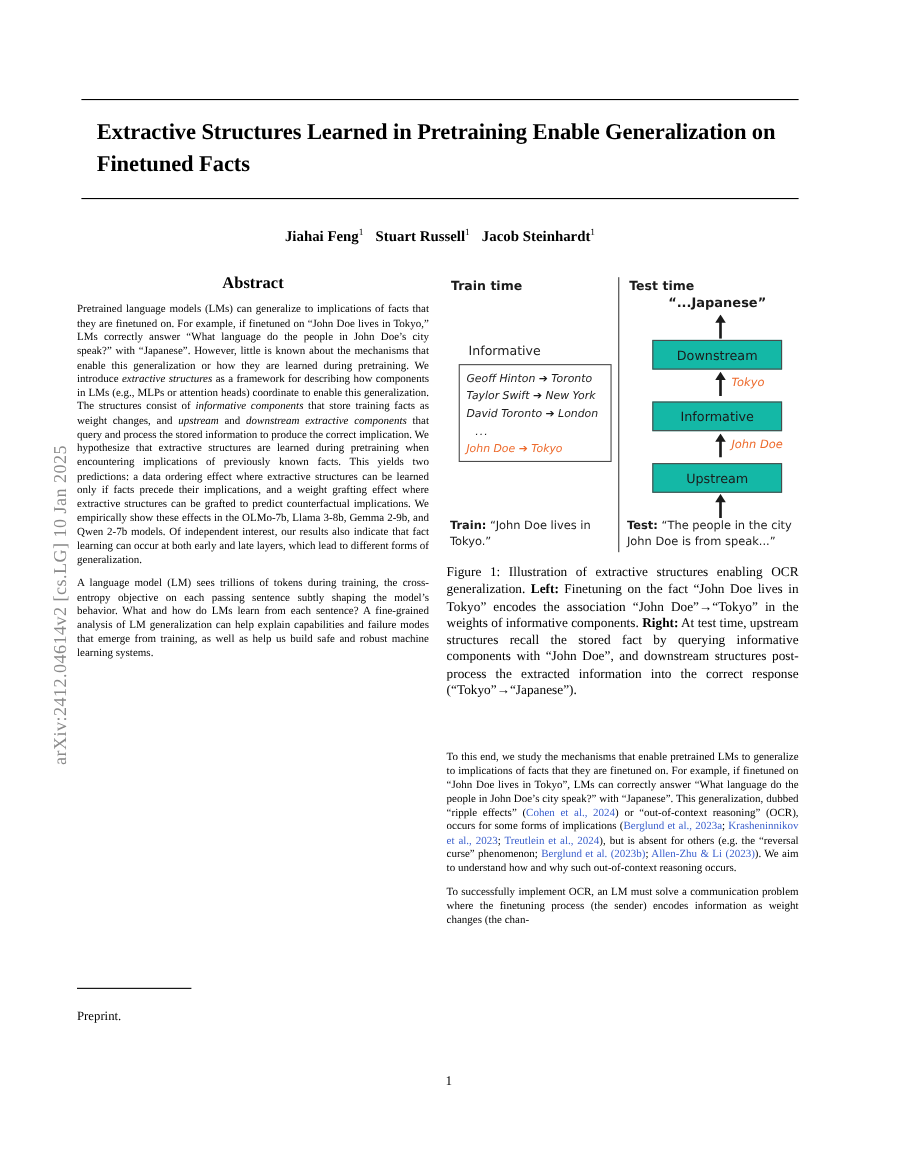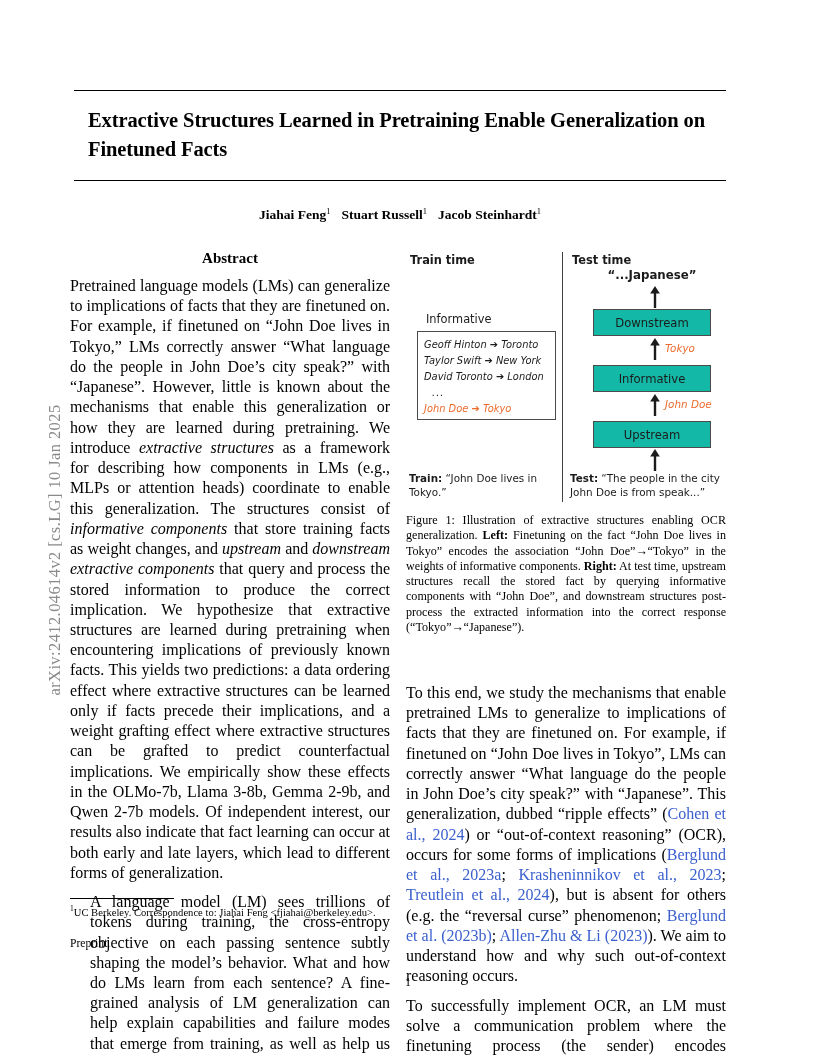--- a/index.html
+++ b/index.html
@@ -85,27 +85,27 @@
 
   .abstract-head {
     text-align: center;
     font-size: 15px;
     font-weight: bold;
     margin: 0 0 9px 0;
   }
 
   p.body {
     margin: 0 0 9px 0;
-    font-size: 16px;
+    font-size: 10px;
     line-height: 1.265;
     text-align: justify;
     -webkit-hyphens: none;
     hyphens: none;
   }
-  p.body.tight { margin-bottom: 0; margin-left: 20px; }
+  p.body.tight { margin-bottom: 0; }
 
   .sec-head {
     font-size: 15px;
     font-weight: bold;
     margin: 21px 0 9px 0;
   }
 
   em { font-style: italic; }
   .cite { color: #3a5fcd; }
 
@@ -301,21 +301,20 @@
 
   <div class="col-left">
     <div class="abstract-head">Abstract</div>
     <p class="body"><span>Pretrained language models (LMs) can generalize to implications of facts that they are finetuned on. For example, if finetuned on “John Doe lives in Tokyo,” LMs correctly answer “What language do the people in John Doe’s city speak?” with “Japanese”. However, little is known about the mechanisms that enable this generalization or how they are learned during pretraining. We introduce </span><em>extractive structures</em><span> as a framework for describing how components in LMs (e.g., MLPs or attention heads) coordinate to enable this generalization. The structures consist of </span><em>informative components</em><span> that store training facts as weight changes, and </span><em>upstream</em><span> and </span><em>downstream extractive components</em><span> that query and process the stored information to produce the correct implication. We hypothesize that extractive structures are learned during pretraining when encountering implications of previously known facts. This yields two predictions: a data ordering effect where extractive structures can be learned only if facts precede their implications, and a weight grafting effect where extractive structures can be grafted to predict counterfactual implications. We empirically show these effects in the OLMo-7b, Llama 3-8b, Gemma 2-9b, and Qwen 2-7b models. Of independent interest, our results also indicate that fact learning can occur at both early and late layers, which lead to different forms of generalization.</span></p>
 
     <p class="body tight">A language model (LM) sees trillions of tokens during training, the cross-entropy objective on each passing sentence subtly shaping the model’s behavior. What and how do LMs learn from each sentence? A fine-grained analysis of LM generalization can help explain capabilities and failure modes that emerge from training, as well as help us build safe and robust machine learning systems.</p>
   </div>
 
   <div class="footnote-wrap">
     <div class="footnote-rule"></div>
-    <p class="footnote"><sup>1</sup><span>UC Berkeley.  Correspondence to:  Jiahai Feng &lt;fjiahai@berkeley.edu&gt;.</span></p>
     <p class="preprint">Preprint.</p>
   </div>
 
   <div class="figure">
     <div class="fig-divider"></div>
     <div class="fig-col-title fig-train-title">Train time</div>
     <div class="fig-col-title fig-test-title">Test time</div>
 
     <div class="inf-label">Informative</div>
 

